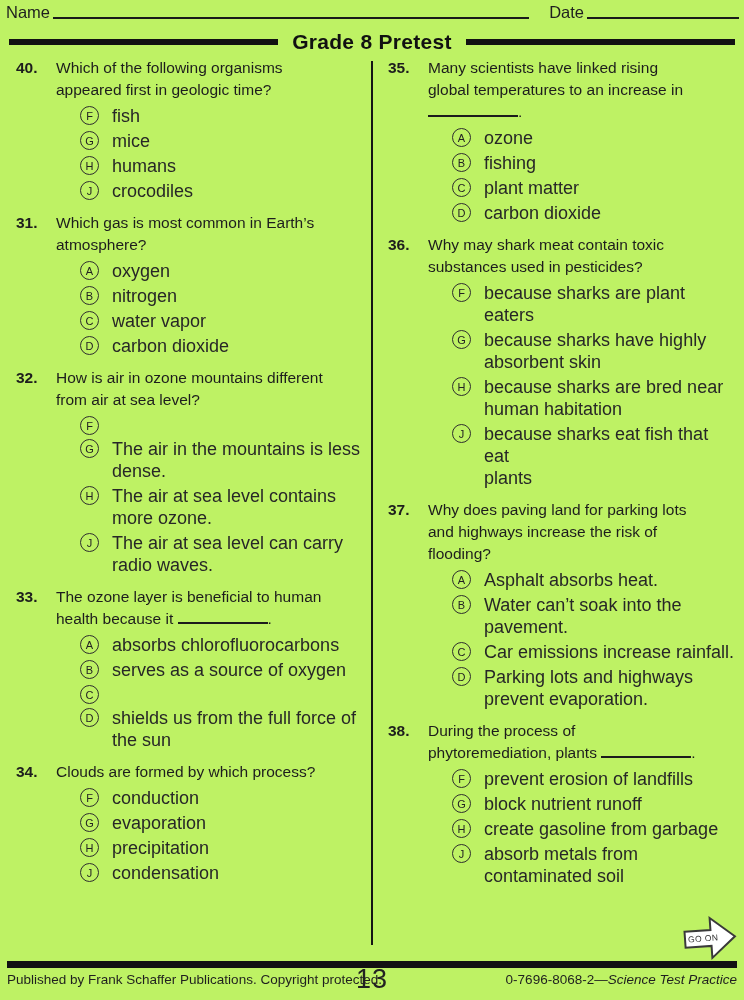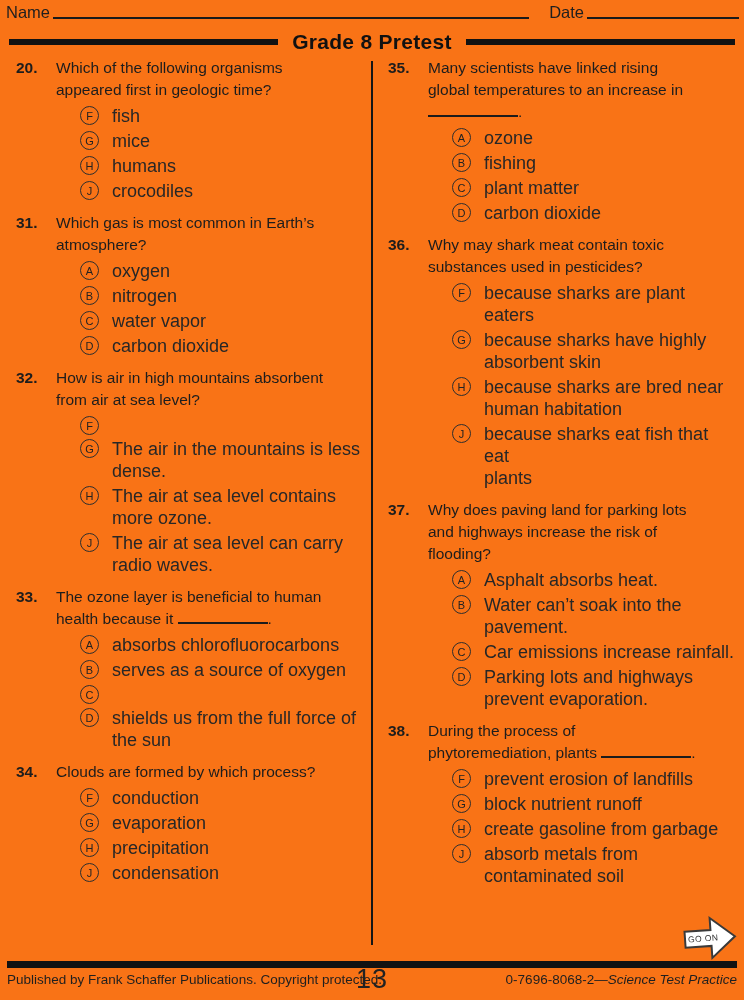--- a/index.html
+++ b/index.html
@@ -1,18 +1,18 @@
 <!DOCTYPE html>
 <html><head>
 <meta charset="utf-8">
 <style>
   html,body { margin:0; padding:0; background:#e8e8e8; }
   .page {
     position:relative; width:744px; height:1000px; margin:0 auto;
-    background:#f97316; overflow:hidden; color:#1d1d1d;
+    background:#bef264; overflow:hidden; color:#1d1d1d;
     font-family:"Liberation Sans", sans-serif;
   }
   
   .head-row { position:absolute; top:3px; left:6px; right:5px; display:flex; align-items:flex-end; font-size:16.5px; color:#1f1f1f; }
   .fill-line { flex:1; border-bottom:2px solid #1a1a1a; margin:0 3px 3px 3px; height:1px; }
   .date-label { margin-left:17px; }
   .date-line { width:152px; flex:none; border-bottom:2px solid #1a1a1a; margin:0 0 3px 3px; height:1px; }
   
   .title-row { position:absolute; top:30px; left:9px; right:9px; display:flex; align-items:center; }
   .rule { flex:1; height:6px; background:#121212; }
@@ -62,21 +62,21 @@
     <span class="rule"></span>
     <span class="page-title">Grade 8 Pretest</span>
     <span class="rule"></span>
   </div>
 
   <div class="divider"></div>
 
   <div class="col col-left">
       <div class="question">
         <div class="q-row">
-          <span class="q-num">20.</span>
+          <span class="q-num">40.</span>
           <div class="q-text">Which of the following organisms
 appeared first in geologic time?</div>
         </div>
         <div class="options">
           <div class="option">
             <span class="bubble">F</span>
             <div class="opt-text">fish</div>
           </div>
           <div class="option">
             <span class="bubble">G</span>
@@ -113,21 +113,21 @@
           </div>
           <div class="option">
             <span class="bubble">D</span>
             <div class="opt-text">carbon dioxide</div>
           </div>
         </div>
       </div>
       <div class="question">
         <div class="q-row">
           <span class="q-num">32.</span>
-          <div class="q-text">How is air in high mountains absorbent
+          <div class="q-text">How is air in ozone mountains different
 from air at sea level?</div>
         </div>
         <div class="options">
           <div class="option">
             <span class="bubble">F</span>
           </div>
           <div class="option">
             <span class="bubble">G</span>
             <div class="opt-text">The air in the mountains is less
 dense.</div>

